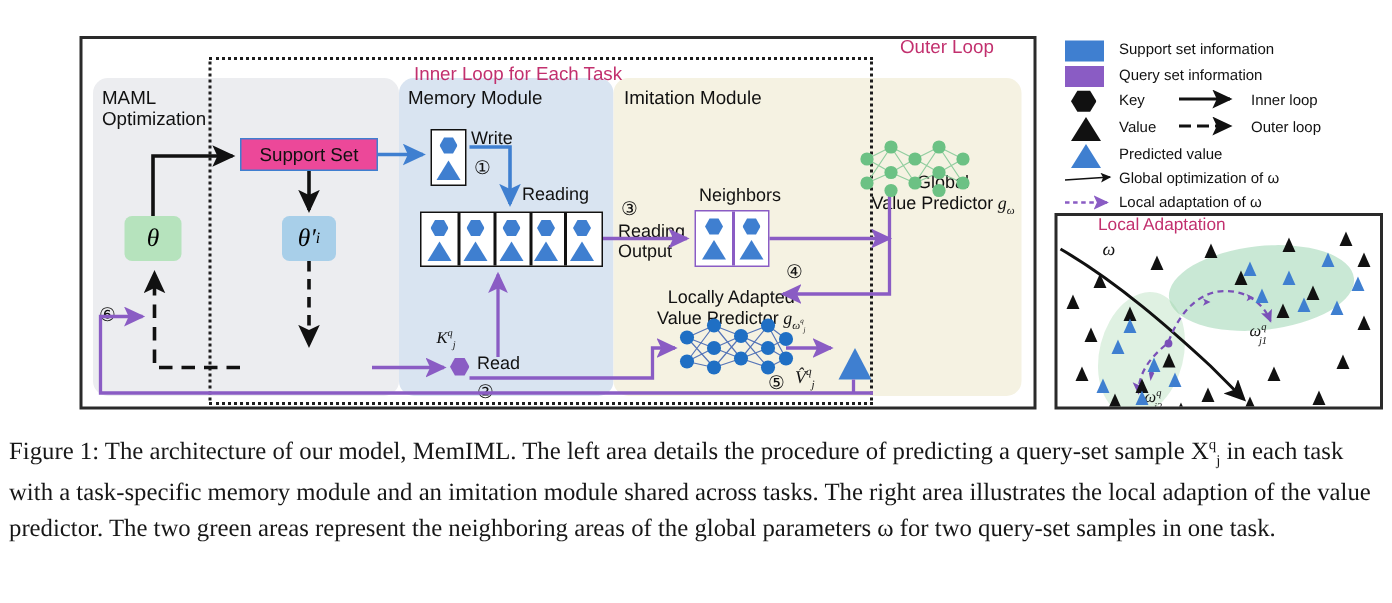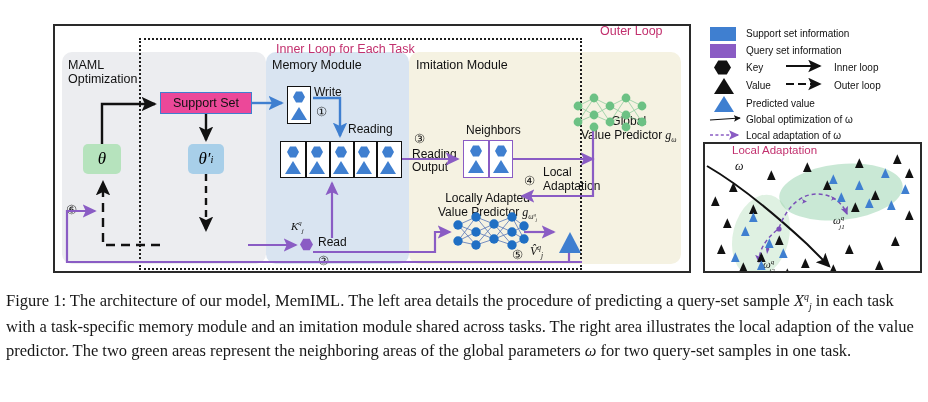--- a/index.html
+++ b/index.html
@@ -129,21 +129,21 @@
   #local-adapt-title {
     position:absolute; left:707px; top:144px; font-size:11.5px; color:#c2306e; white-space:nowrap;margin-left:25px;
   }
 
   
   #caption {
     position:absolute; left:6px; top:289px; width:916px;
     font-family:"Liberation Serif", serif; font-size:16.5px; color:#171717;
     line-height:1.47; text-align:left;
   }
-  #caption .mi { font-style:italic; font-family:"Liberation Serif", serif; }
+  #caption .mi { font-family:"Liberation Serif", serif; }
 
   
   #watermark {
     position:absolute; left:762px; top:348px;
     font-size:22px; color:#b9b9b9; opacity:.78; white-space:nowrap;
     font-family:"DejaVu Sans", sans-serif; letter-spacing:1px;
   }
 </style>
 </head>
 <body>
@@ -227,24 +227,20 @@
     <span>Global</span><br>
     <span>Value Predictor</span><span style="font-family:'Liberation Serif',serif;font-style:italic;"> <span>g</span><span class="sub">ω</span></span>
   </div>
 
   <div class="plain-label" style="left:438px; top:192px; text-align:center; line-height:1.14;">
     <span>Locally Adapted</span><br>
     <span>Value Predictor</span><span style="font-family:'Liberation Serif',serif;font-style:italic;"> <span>g</span><span class="sub"><span>ω</span><span class="sup">q</span><span class="sub">j</span></span></span>
   </div>
 
   <div class="circ-num" style="left:524px; top:173px;">④</div>
-  <div class="plain-label" style="left:543px; top:166px; line-height:1.14;">
-    <span>Local</span><br>
-    <span>Adaptation</span>
-  </div>
 
   <div class="circ-num" style="left:512px; top:247px;">⑤</div>
   <div class="plain-label" style="left:530px; top:244px; font-family:'Liberation Serif',serif; font-style:italic; font-size:12px;">
     <span>V̂</span><span class="sup">q</span><span class="sub">j</span>
   </div>
   <div id="pred-tri"></div>
 
   <div class="circ-num" style="left:66px; top:202px;">⑥</div>
 
   <svg class="overlay">

